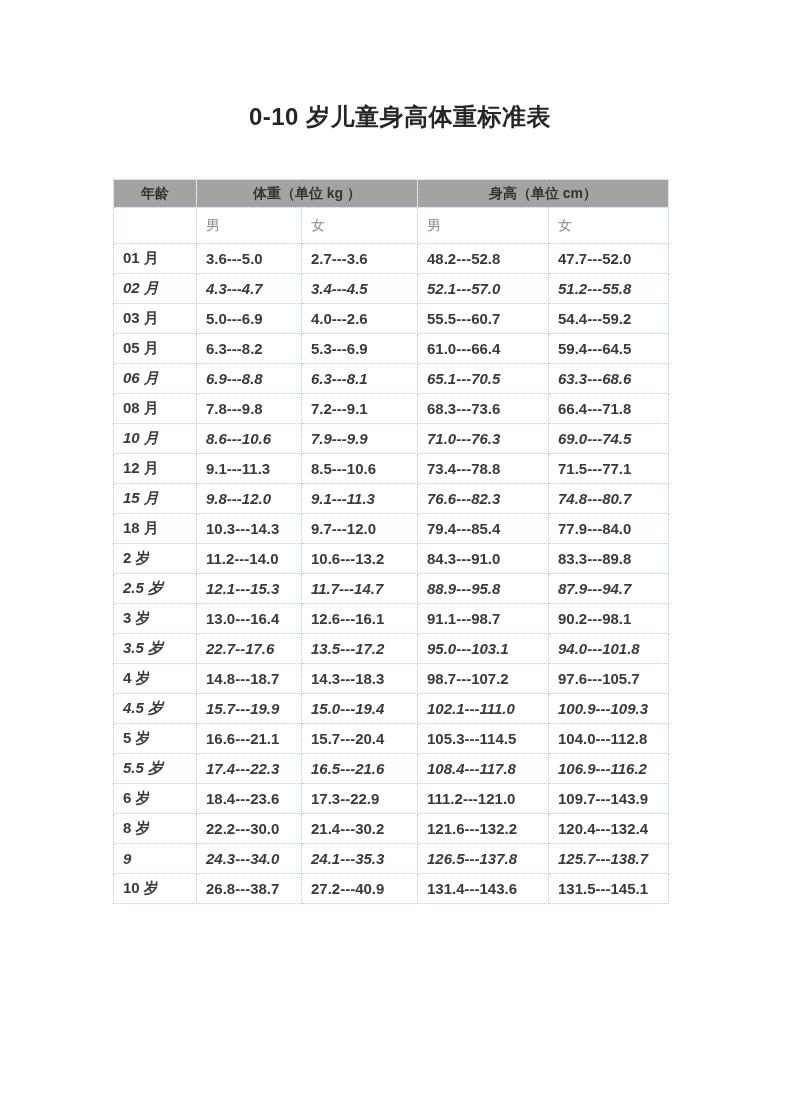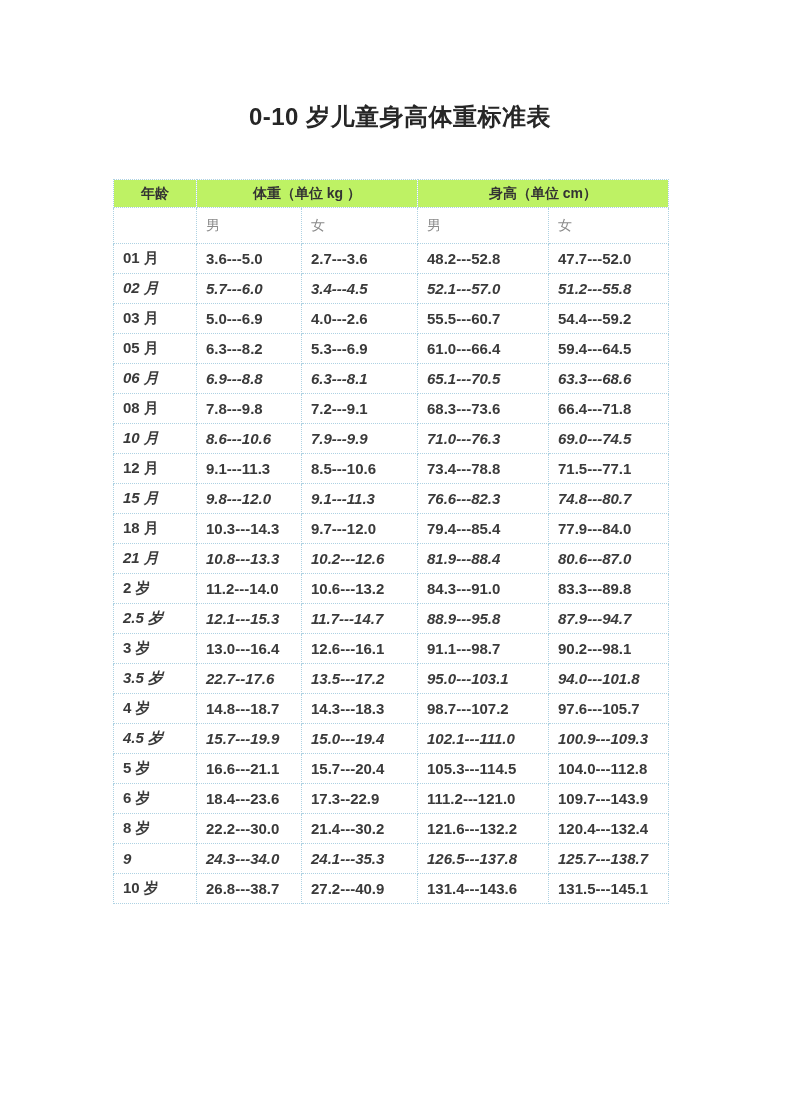--- a/index.html
+++ b/index.html
@@ -15,21 +15,21 @@
   }
   table.growth{
     position:absolute;top:179px;left:113px;width:555px;
     border-collapse:collapse;table-layout:fixed;
   }
   table.growth th, table.growth td{
     border:1px dotted #aed2e3;
     overflow:hidden;white-space:nowrap;
   }
   tr.header-row th{
-    background:#bef264;height:27px;
+    background:#a3a3a3;height:27px;
     font-size:14px;font-weight:bold;color:#333333;text-align:center;
     padding:0;
   }
   tr.subheader-row td{
     height:35px;color:#8b8b8b;font-size:14px;font-weight:normal;
     text-align:left;padding:0 0 0 9px;
   }
   tbody.rows td{
     height:29px;font-size:15px;font-weight:bold;color:#3a3a3a;
     text-align:left;padding:0 0 0 9px;
@@ -67,21 +67,21 @@
   <tbody class="rows">
       <tr>
         <td>01 月</td>
         <td>3.6---5.0</td>
         <td>2.7---3.6</td>
         <td>48.2---52.8</td>
         <td>47.7---52.0</td>
       </tr>
       <tr class="italic">
         <td>02 月</td>
-        <td>5.7---6.0</td>
+        <td>4.3---4.7</td>
         <td>3.4---4.5</td>
         <td>52.1---57.0</td>
         <td>51.2---55.8</td>
       </tr>
       <tr>
         <td>03 月</td>
         <td>5.0---6.9</td>
         <td>4.0---2.6</td>
         <td>55.5---60.7</td>
         <td>54.4---59.2</td>
@@ -128,27 +128,20 @@
         <td>76.6---82.3</td>
         <td>74.8---80.7</td>
       </tr>
       <tr>
         <td>18 月</td>
         <td>10.3---14.3</td>
         <td>9.7---12.0</td>
         <td>79.4---85.4</td>
         <td>77.9---84.0</td>
       </tr>
-      <tr class="italic">
-        <td>21 月</td>
-        <td>10.8---13.3</td>
-        <td>10.2---12.6</td>
-        <td>81.9---88.4</td>
-        <td>80.6---87.0</td>
-      </tr>
       <tr>
         <td>2 岁</td>
         <td>11.2---14.0</td>
         <td>10.6---13.2</td>
         <td>84.3---91.0</td>
         <td>83.3---89.8</td>
       </tr>
       <tr class="italic">
         <td>2.5 岁</td>
         <td>12.1---15.3</td>
@@ -184,20 +177,27 @@
         <td>102.1---111.0</td>
         <td>100.9---109.3</td>
       </tr>
       <tr>
         <td>5 岁</td>
         <td>16.6---21.1</td>
         <td>15.7---20.4</td>
         <td>105.3---114.5</td>
         <td>104.0---112.8</td>
       </tr>
+      <tr class="italic">
+        <td>5.5 岁</td>
+        <td>17.4---22.3</td>
+        <td>16.5---21.6</td>
+        <td>108.4---117.8</td>
+        <td>106.9---116.2</td>
+      </tr>
       <tr>
         <td>6 岁</td>
         <td>18.4---23.6</td>
         <td>17.3--22.9</td>
         <td>111.2---121.0</td>
         <td>109.7---143.9</td>
       </tr>
       <tr>
         <td>8 岁</td>
         <td>22.2---30.0</td>

